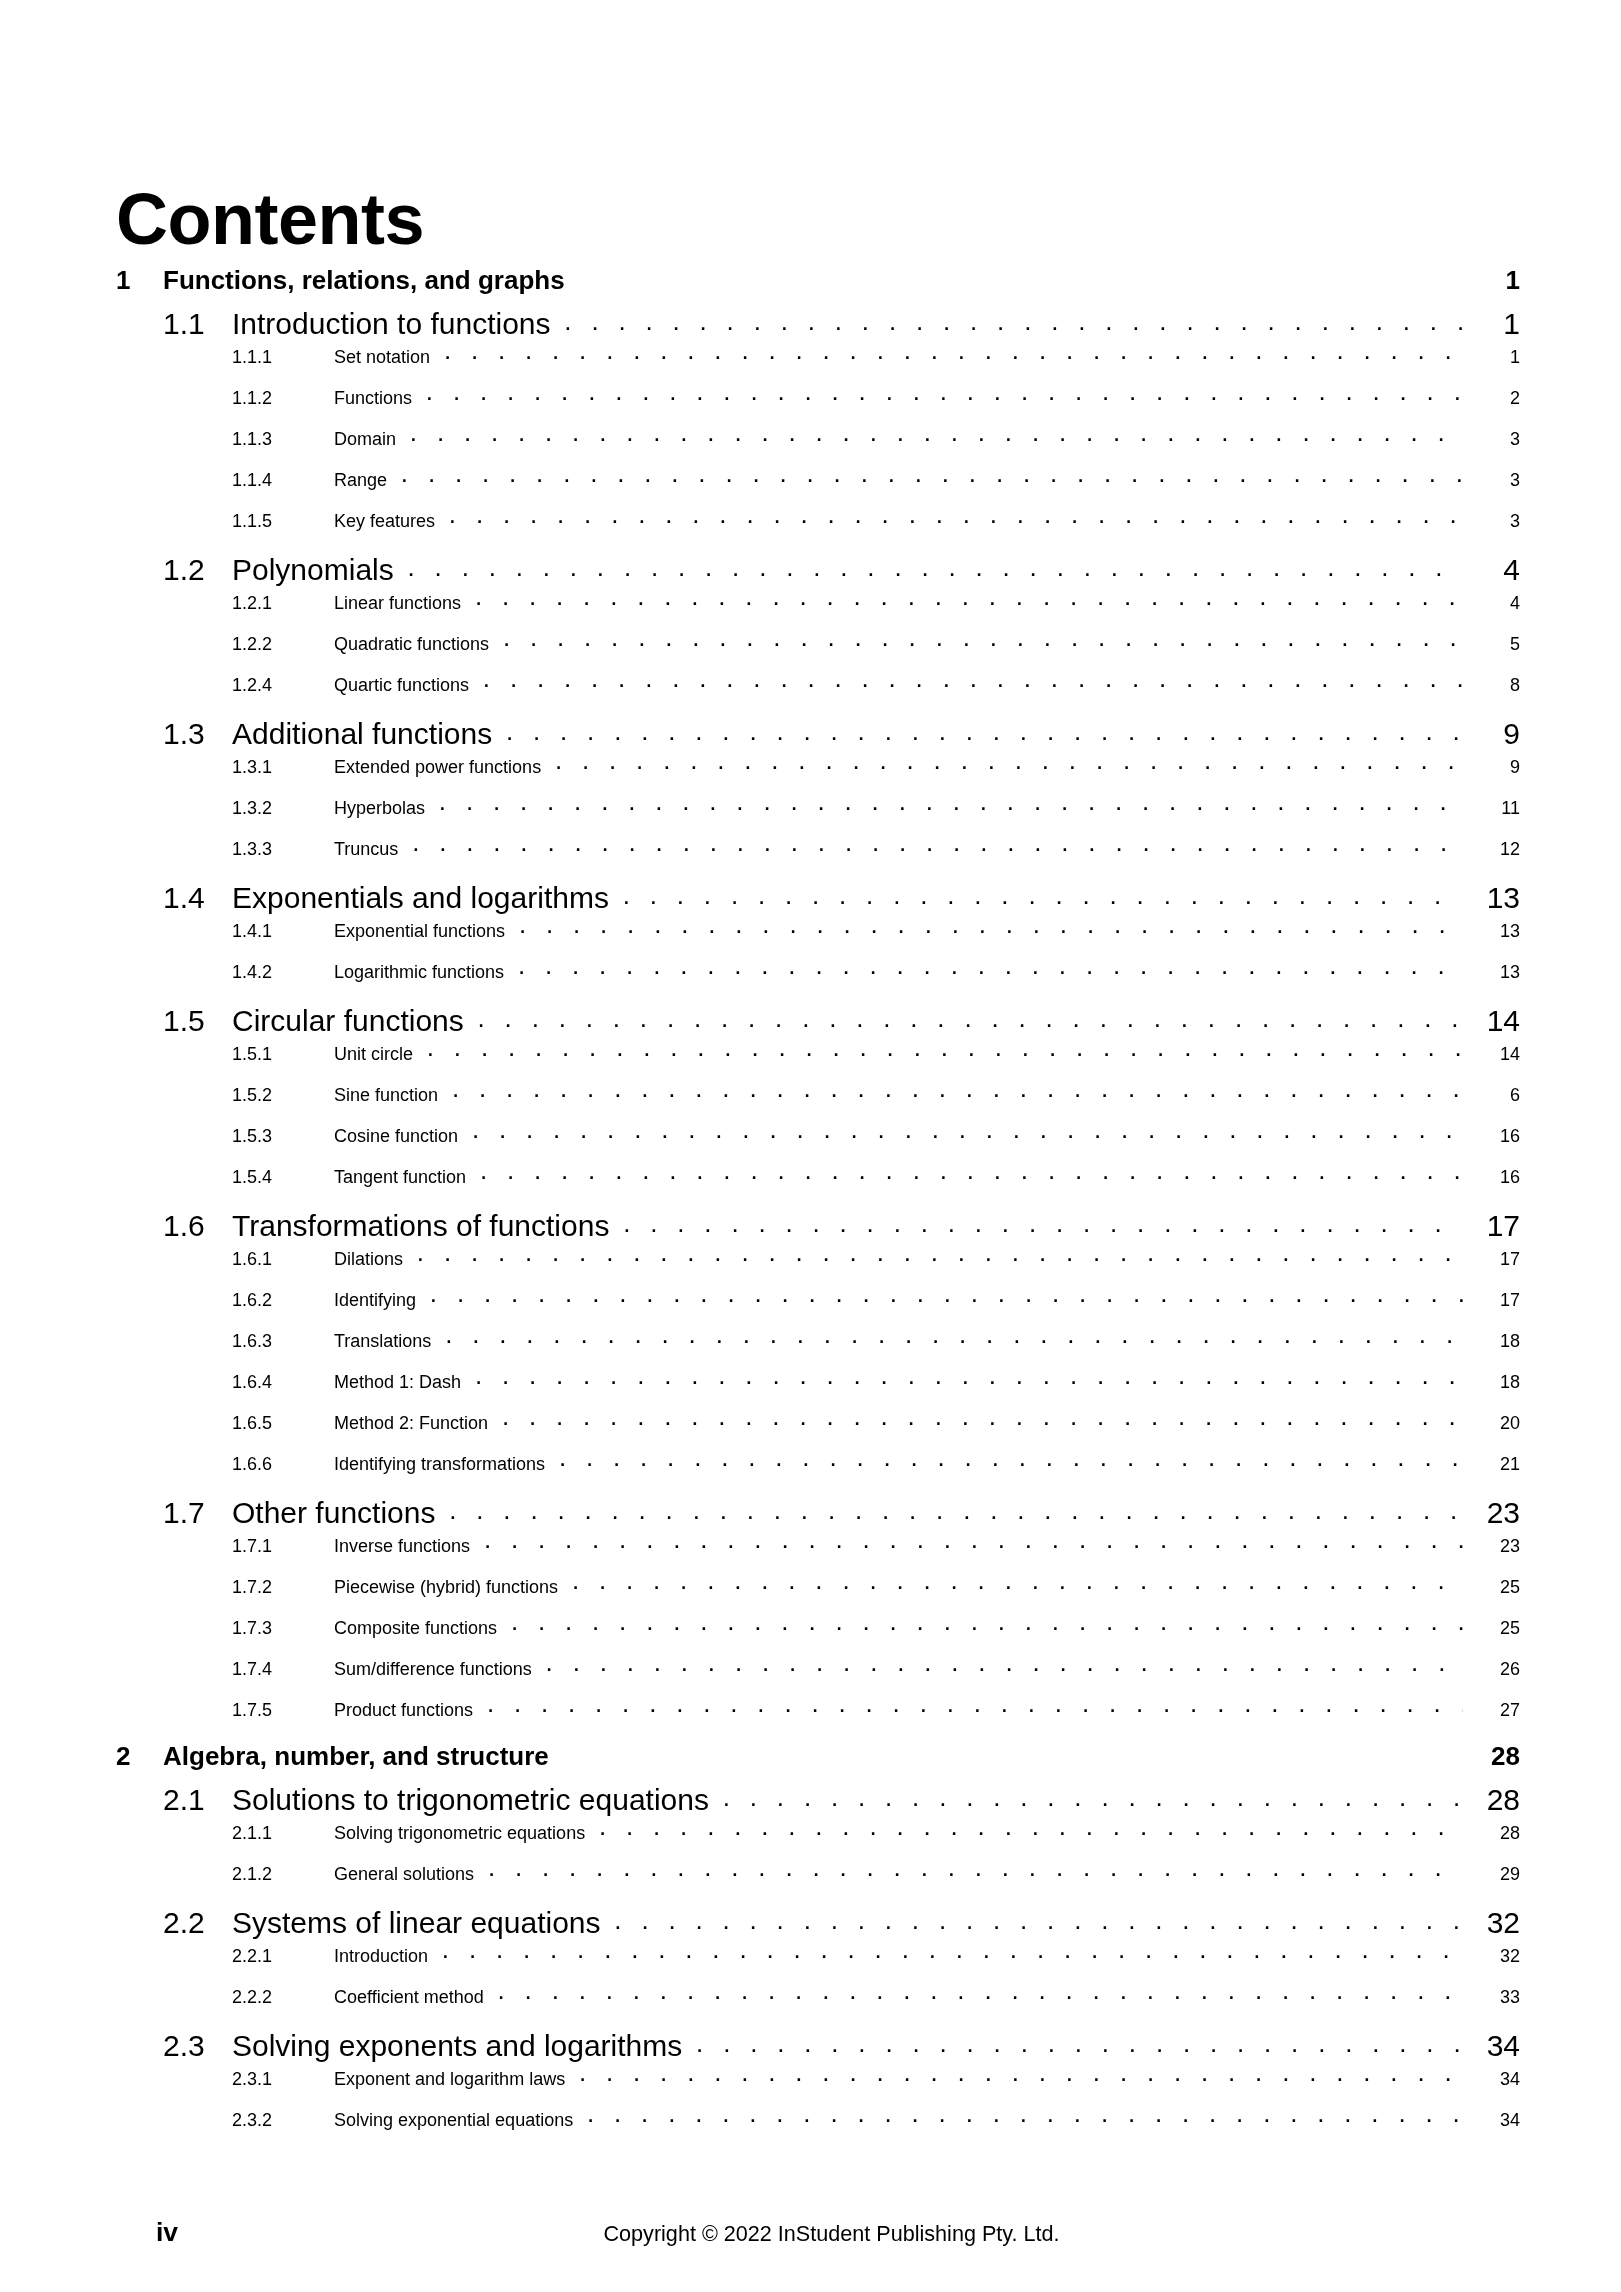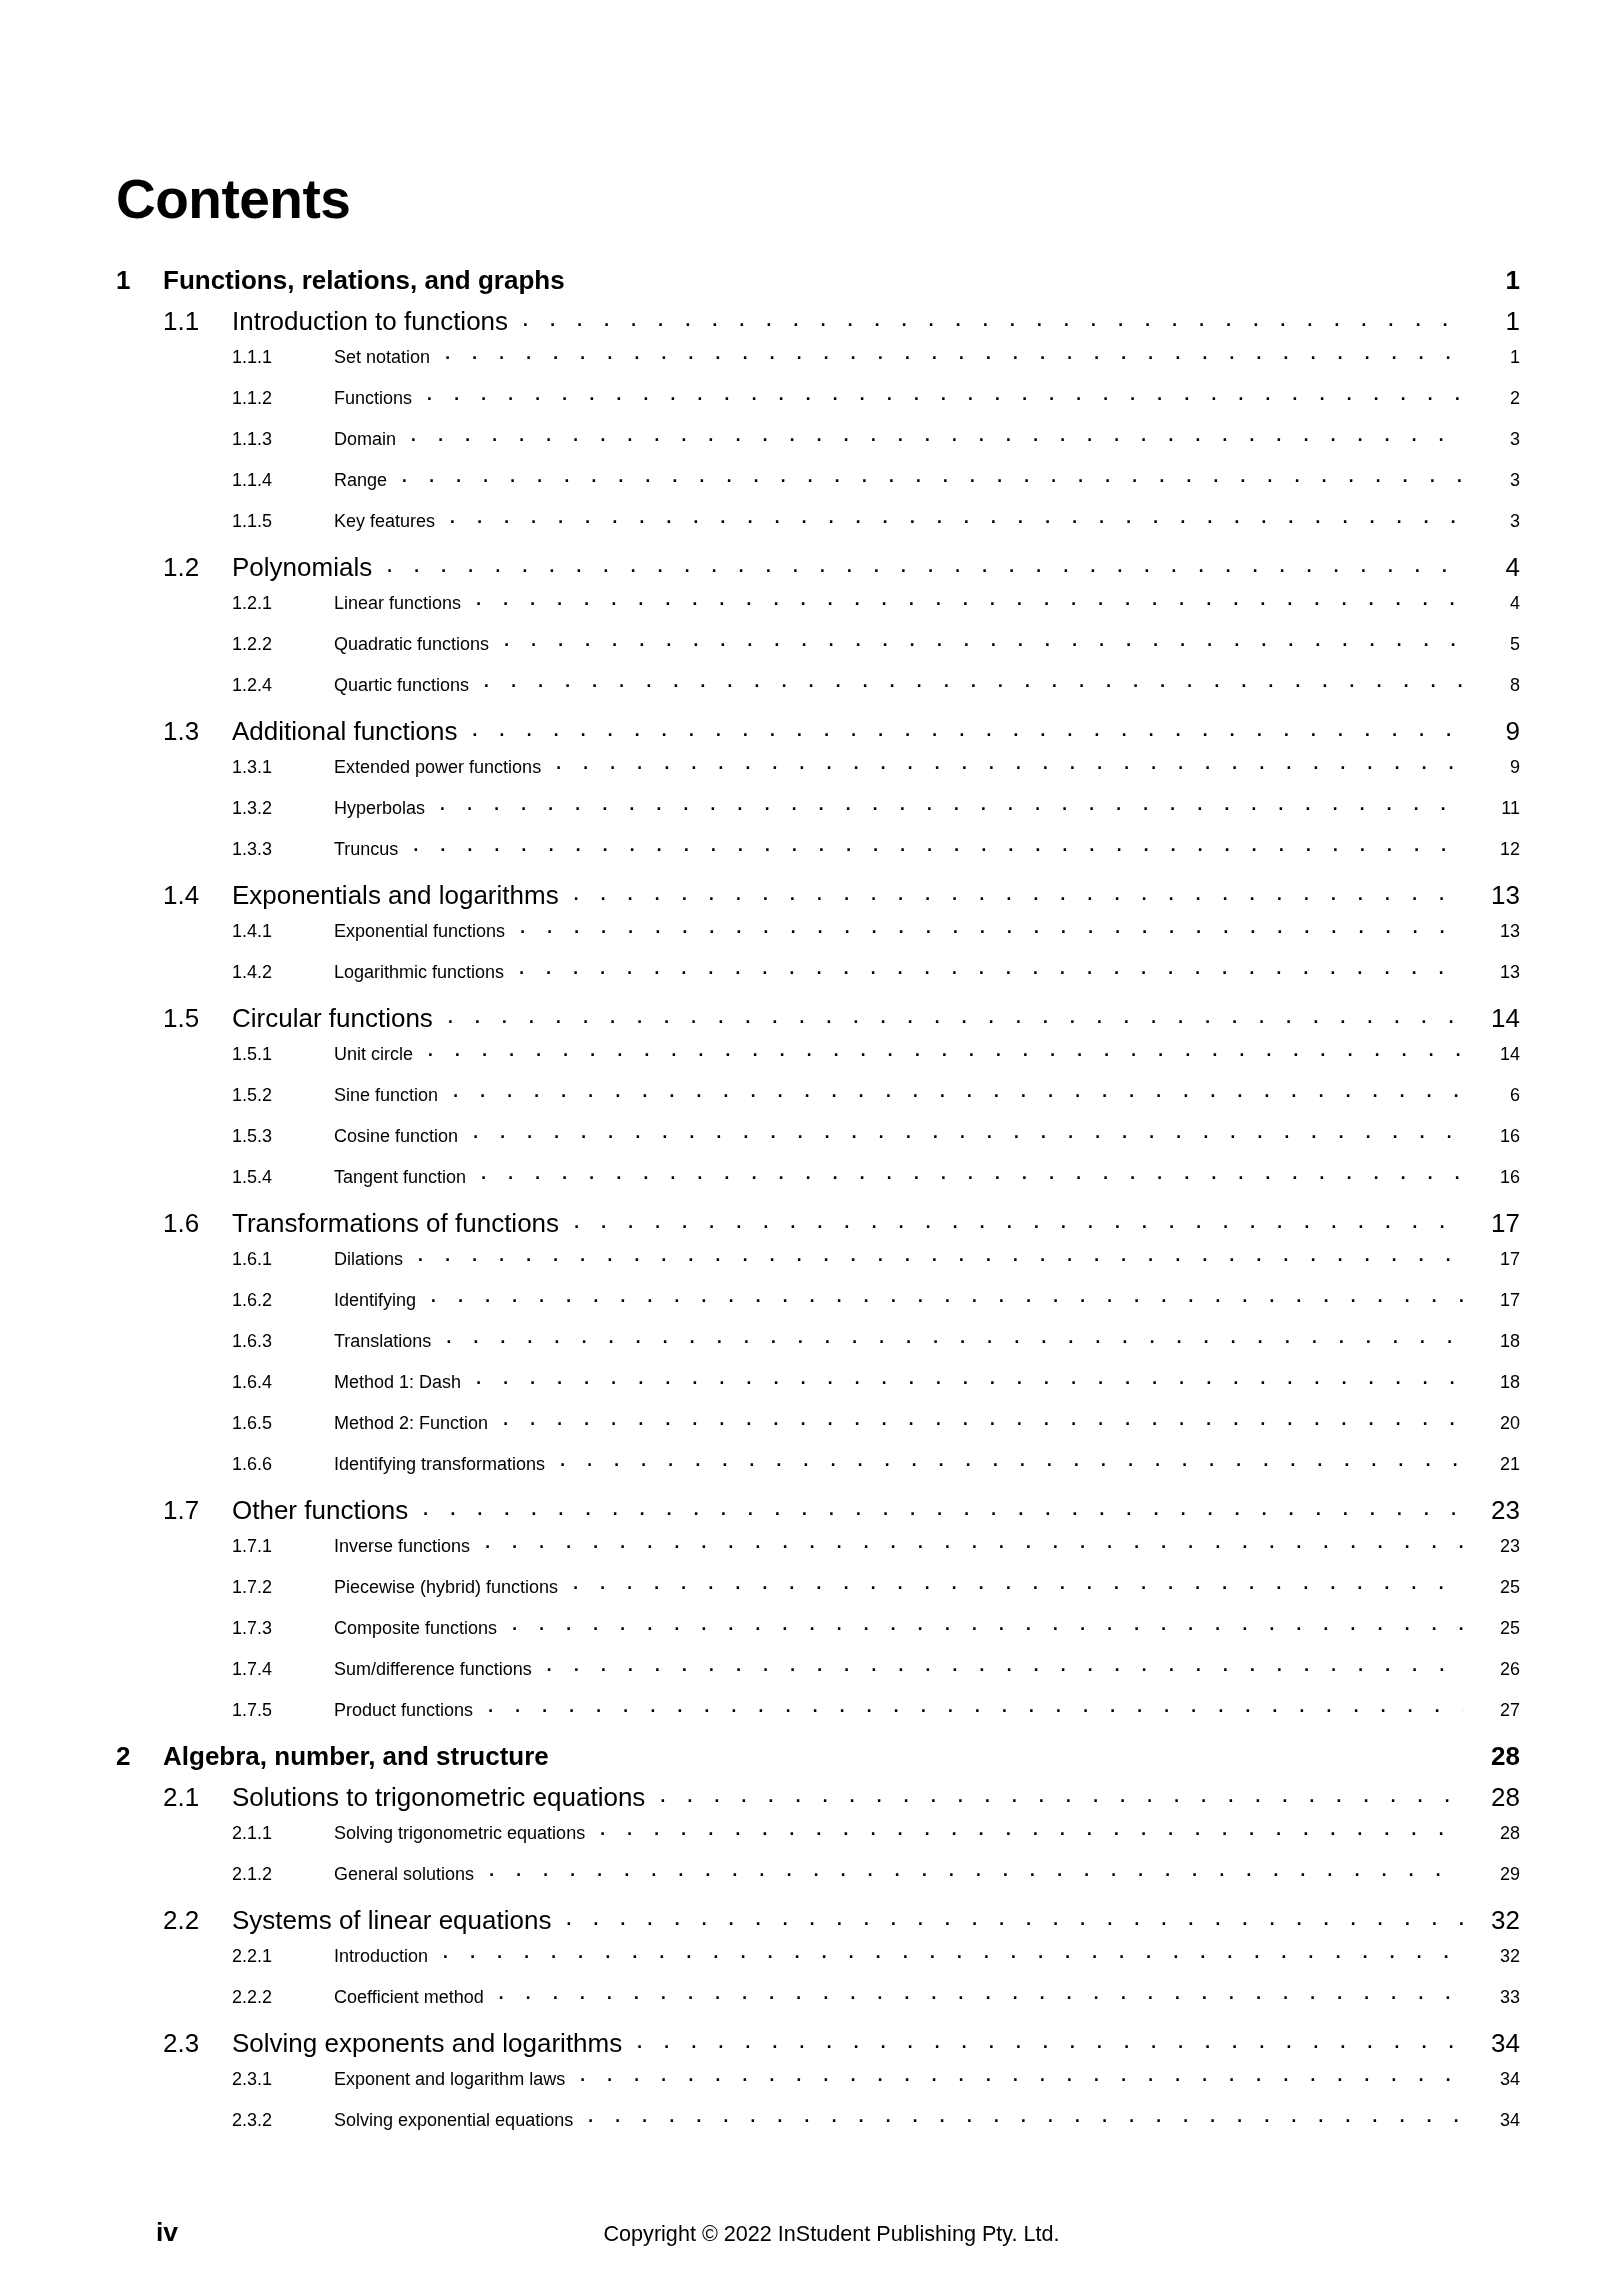--- a/index.html
+++ b/index.html
@@ -16,21 +16,21 @@
     font-family: "Liberation Sans", sans-serif;
     color: #000000;
     box-sizing: border-box;
     overflow: hidden;
   }
 
   .page-title {
     position: absolute;
     left: 116px;
     top: 135px;
-    font-size: 55px;
+    font-size: 72px;
     font-weight: bold;
     letter-spacing: -0.5px;
     line-height: 1;
   }
 
   .toc {
     position: absolute;
     left: 116px;
     top: 263px;
     width: 1404px;
@@ -48,21 +48,21 @@
   .lvl0 {
     font-size: 26px;
     font-weight: bold;
     height: 41px;
     padding-left: 0px;
   }
   .lvl0 .num { width: 47px; flex: 0 0 47px; }
 
   
   .lvl1 {
-    font-size: 26px;
+    font-size: 30px;
     font-weight: normal;
     height: 41px;
     padding-left: 47px;
   }
   .lvl1 .num { width: 69px; flex: 0 0 69px; }
 
   
   .lvl2 {
     font-size: 18px;
     font-weight: normal;

